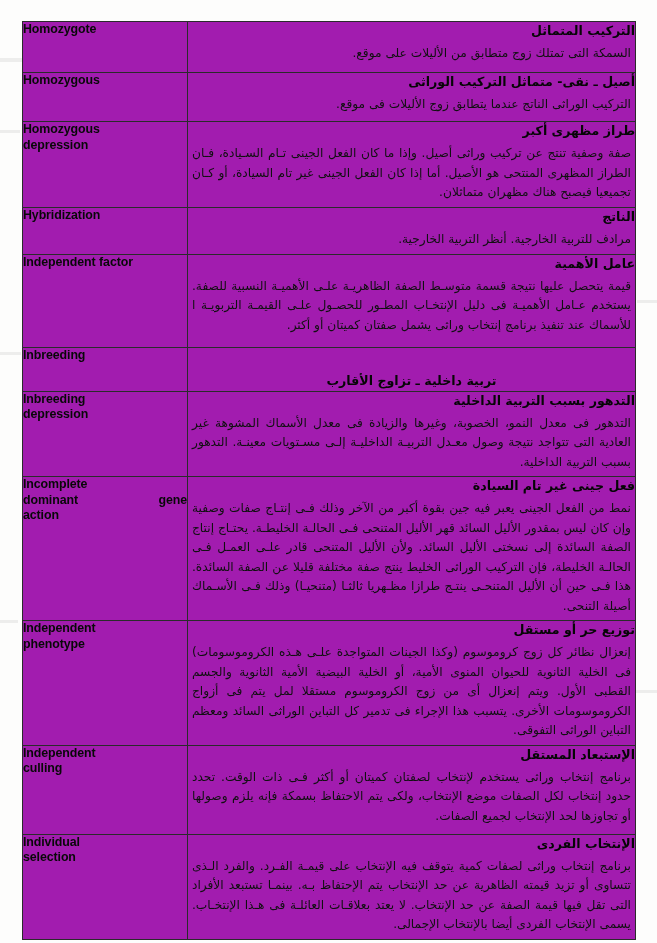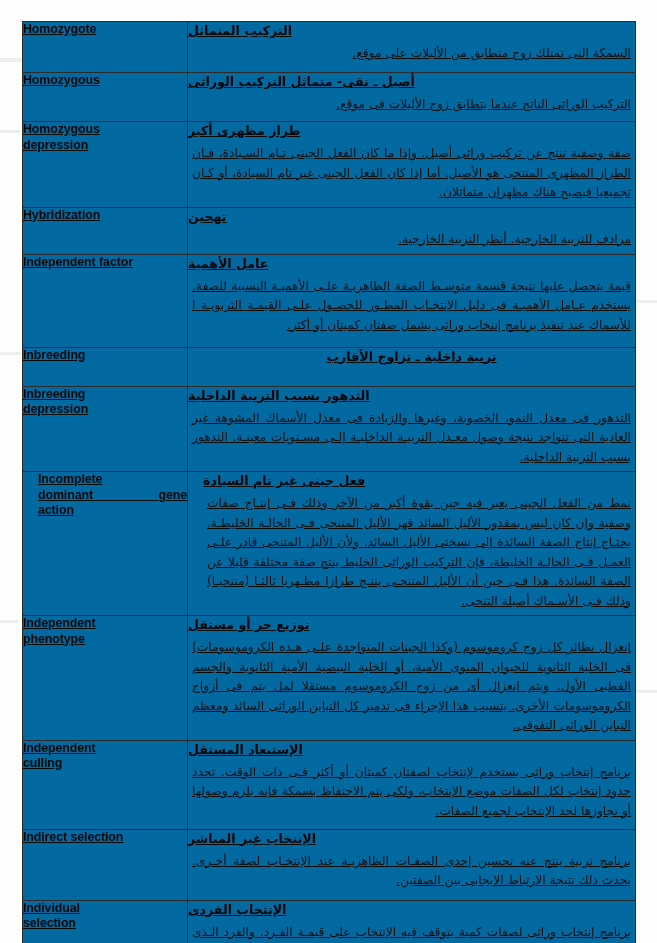--- a/index.html
+++ b/index.html
@@ -35,22 +35,21 @@
     width: 613px;
     border-collapse: collapse;
     table-layout: fixed;
     background: #ffffff;
   }
 
   table.glossary td {
     border: 1px solid #2b2b2b;
     vertical-align: top;
     padding: 0;
-    background: #0369a1;
-    text-decoration: underline;
+    background: #a21caf;
   }
 
   
   td.term-cell {
     width: 164px;
     padding: 7px 6px 10px 9px;
   }
   .term-en {
     font-family: "Liberation Sans", "DejaVu Sans", sans-serif;
     font-weight: bold;
@@ -68,30 +67,31 @@
   }
 
   
   td.def-cell {
     width: 447px;
     padding: 5px 7px 7px 6px;
     direction: rtl;
   }
   .def-head {
     direction: rtl;
-    text-align: left;
+    text-align: right;
     font-family: "DejaVu Sans", "Liberation Sans", sans-serif;
     font-weight: bold;
     font-size: 12.6px;
     line-height: 18px;
     color: #060606;
     margin: 0 0 1px 0;
   }
   .def-head.centered {
     text-align: center;
+    margin-top: 24px;
   }
   .def-body {
     direction: rtl;
     text-align: justify;
     text-align-last: right;
     font-family: "DejaVu Sans", "Liberation Sans", sans-serif;
     font-weight: normal;
     font-size: 12.2px;
     line-height: 19.5px;
     color: #101010;
@@ -100,21 +100,21 @@
   .def-body:empty { display: none; }
 
   
   tr.r-homozygote   td { height: 50px; }
   tr.r-homozygous   td { height: 48px; }
   tr.r-homophen     td { height: 75px; }
   tr.r-hybrid       td { height: 46px; }
   tr.r-importance   td { height: 92px; }
   tr.r-inbreeding   td { height: 38px; }
   tr.r-inbrdep      td { height: 81px; }
-  tr.r-incomplete   td { height: 127px; padding-left: 15px; }
+  tr.r-incomplete   td { height: 127px; }
   tr.r-indassort    td { height: 121px; }
   tr.r-indculling   td { height: 88px; }
   tr.r-indirect     td { height: 70px; }
   tr.r-individual   td { height: 104px; }
 
   
   .smudge {
     position: absolute;
     background: rgba(120,120,120,0.12);
     pointer-events: none;
@@ -173,21 +173,21 @@
           <div class="def-head">طراز مظهرى أكبر</div>
           <div class="def-body">صفة وصفية تنتج عن تركيب وراثى أصيل.  وإذا ما كان الفعل الجينى تـام السـيادة، فـان الطراز المظهرى المنتحى هو الأصيل. أما إذا كان الفعل الجينى غير تام السيادة، أو كـان تجميعيا فيصبح هناك مظهران متماثلان.</div>
         </td>
       </tr>
 
       <tr class="r-hybrid">
         <td class="term-cell">
           <div class="term-en">Hybridization</div>
         </td>
         <td class="def-cell">
-          <div class="def-head">تهجين</div>
+          <div class="def-head">الناتج</div>
           <div class="def-body">مرادف للتربية الخارجية. أنظر التربية الخارجية.</div>
         </td>
       </tr>
 
       <tr class="r-importance">
         <td class="term-cell">
           <div class="term-en">Independent factor</div>
         </td>
         <td class="def-cell">
           <div class="def-head">عامل الأهمية</div>
@@ -251,29 +251,20 @@
             <span>Independent</span><br>
             <span>culling</span>
           </div>
         </td>
         <td class="def-cell">
           <div class="def-head">الإستبعاد المستقل</div>
           <div class="def-body">برنامج إنتخاب وراثى يستخدم لإنتخاب  لصفتان كميتان أو أكثر فـى ذات الوقت. تحدد حدود إنتخاب لكل الصفات موضع الإنتخاب، ولكى يتم الاحتفاظ بسمكة فإنه يلزم وصولها أو تجاوزها لحد الإنتخاب لجميع الصفات.</div>
         </td>
       </tr>
 
-      <tr class="r-indirect">
-        <td class="term-cell">
-          <div class="term-en">Indirect selection</div>
-        </td>
-        <td class="def-cell">
-          <div class="def-head">الإنتخاب غير المباشر</div>
-          <div class="def-body">برنامج تربية ينتج عنه  تحسين إحدى الصفـات الظاهريـة عند الإنتخـاب لصفة أخـرى. يحدث ذلك نتيجة الارتباط الإيجابى بين الصفتين.</div>
-        </td>
-      </tr>
 
       <tr class="r-individual">
         <td class="term-cell">
           <div class="term-en">
             <span>Individual</span><br>
             <span>selection</span>
           </div>
         </td>
         <td class="def-cell">
           <div class="def-head">الإنتخاب الفردى</div>

